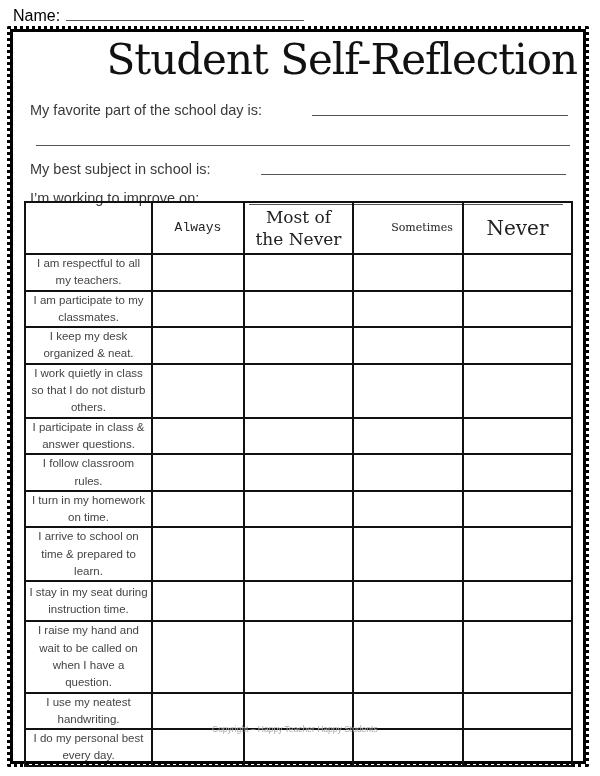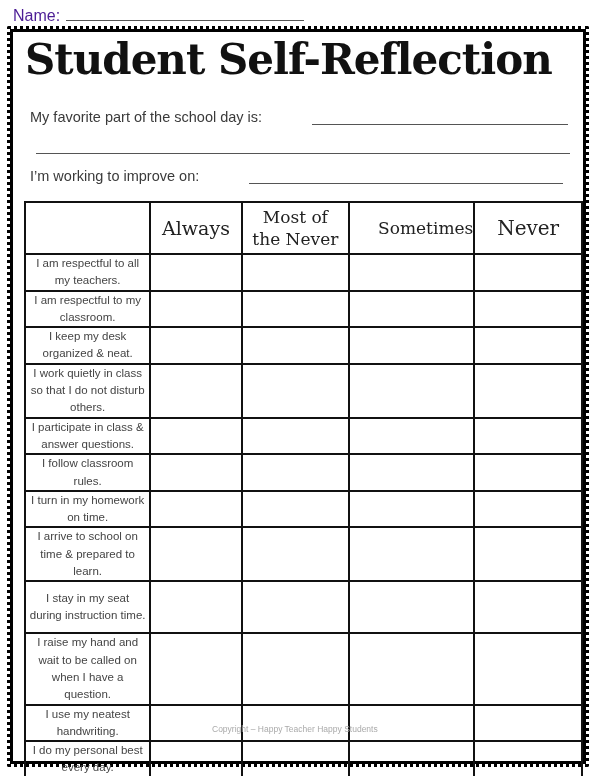--- a/index.html
+++ b/index.html
@@ -13,21 +13,21 @@
     position: relative;
     overflow: hidden;
     font-family: "Liberation Sans", sans-serif;
     color: #333333;
   }
   .name-row {
     position: absolute;
     left: 13px;
     top: 4px;
     font-size: 16px;
-    color: #4c1d95;
+    color: #000000;
     display: flex;
     align-items: baseline;
   }
   .name-line {
     display: inline-block;
     width: 238px;
     border-bottom: 1px solid #555;
     margin-left: 6px;
     height: 16px;
   }
@@ -46,37 +46,37 @@
     position: absolute;
     left: -6px; top: -6px; right: -6px; bottom: -6px;
     border: 3px dotted #000;
     border-radius: 2px;
   }
   .title {
     position: absolute;
     left: 12px;
     top: 3px;
     width: 552px;
-    text-align: left;
+    text-align: right;
     font-family: "DejaVu Serif", serif;
     font-size: 42px;
-    font-weight: bold;
+    font-weight: normal;
     letter-spacing: -1px;
     color: #111;
     white-space: nowrap;
   }
   .prompts {
     position: absolute;
     left: 17px;
     top: 63px;
     width: 540px;
   }
   .prompt {
     display: flex;
-    align-items: flex-end;
+    align-items: center;
     height: 29.5px;
     font-size: 14.5px;
     color: #3a3a3a;
     gap: 44px;
   }
   .prompt .fill {
     flex: 1;
     border-bottom: 1px solid #555;
     margin-left: 6px;
     height: 12px;
@@ -101,23 +101,23 @@
     box-sizing: border-box;
   }
   table.grid th {
     font-family: "DejaVu Serif", serif;
     font-weight: normal;
     font-size: 17px;
     color: #222;
     line-height: 22px;
     height: 52px;
   }
-  table.grid th.h-always { font-size: 19px; }
+  table.grid th.h-always { font-size: 13px; font-family: Liberation Mono, monospace; }
   table.grid th.h-never { font-size: 20px; margin-top: 16px; }
-  table.grid th.h-sometimes { font-size: 17px; padding-left: 28px; }
+  table.grid th.h-sometimes { font-size: 11px; padding-left: 28px; }
   table.grid td.stmt {
     font-size: 11.5px;
     line-height: 17.3px;
     color: #444;
     padding: 0 3px;
   }
   .copyright {
     position: absolute;
     left: 212px;
     top: 724px;
@@ -136,20 +136,24 @@
 
 <div class="frame">
   <div class="title">Student Self-Reflection</div>
 
   <div class="prompts">
     <div class="prompt p0">
       <span>My favorite part of the school day is:</span>
       <span class="fill"></span>
     </div>
     <div class="prompt p1">
+      <span class="fill"></span>
+    </div>
+    <div class="prompt p2">
+      <span>My best subject in school is:</span>
       <span class="fill"></span>
     </div>
     <div class="prompt p3">
       <span>I’m working to improve on:</span>
       <span class="fill"></span>
     </div>
   </div>
 
   <table class="grid">
     <colgroup>
@@ -173,21 +177,21 @@
     </thead>
     <tbody>
       <tr style="height:34px">
         <td class="stmt">I am respectful to all my teachers.</td>
         <td></td>
         <td></td>
         <td></td>
         <td></td>
       </tr>
       <tr style="height:34px">
-        <td class="stmt">I am respectful to my classroom.</td>
+        <td class="stmt">I am participate to my classmates.</td>
         <td></td>
         <td></td>
         <td></td>
         <td></td>
       </tr>
       <tr style="height:34px">
         <td class="stmt">I keep my desk organized &amp; neat.</td>
         <td></td>
         <td></td>
         <td></td>
@@ -221,21 +225,21 @@
         <td></td>
         <td></td>
       </tr>
       <tr style="height:52px">
         <td class="stmt">I arrive to school on time &amp; prepared to learn.</td>
         <td></td>
         <td></td>
         <td></td>
         <td></td>
       </tr>
-      <tr style="height:52px">
+      <tr style="height:40px">
         <td class="stmt">I stay in my seat during instruction time.</td>
         <td></td>
         <td></td>
         <td></td>
         <td></td>
       </tr>
       <tr style="height:69px">
         <td class="stmt">I raise my hand and wait to be called on when I have a question.</td>
         <td></td>
         <td></td>

